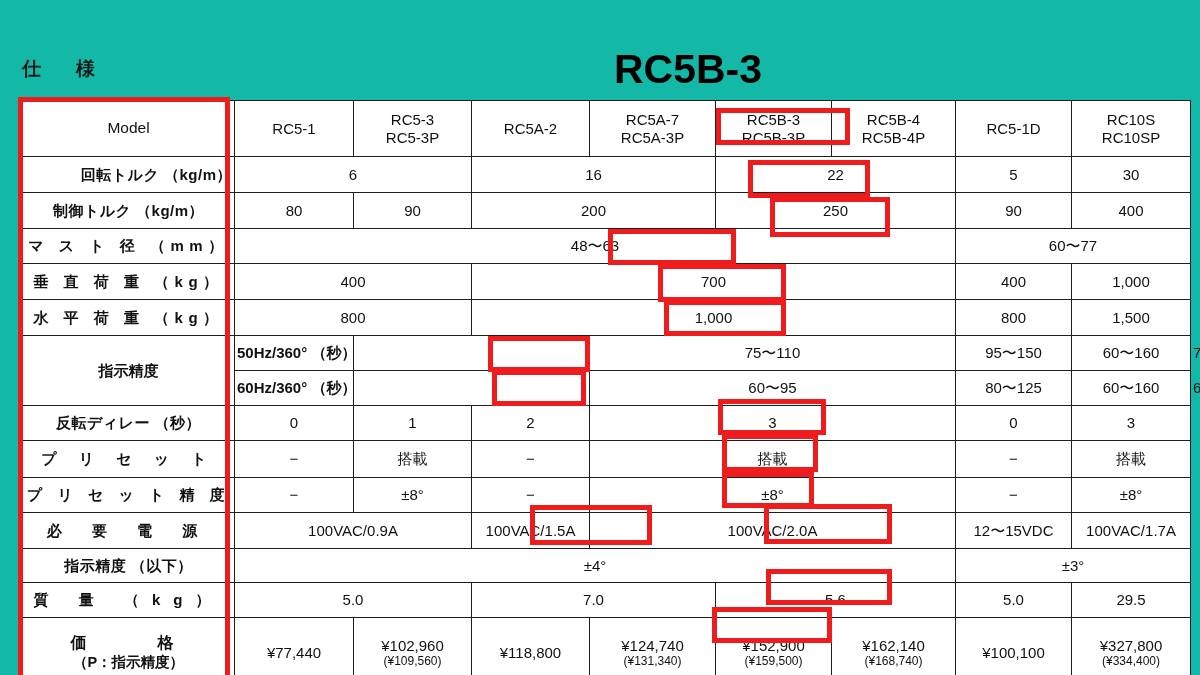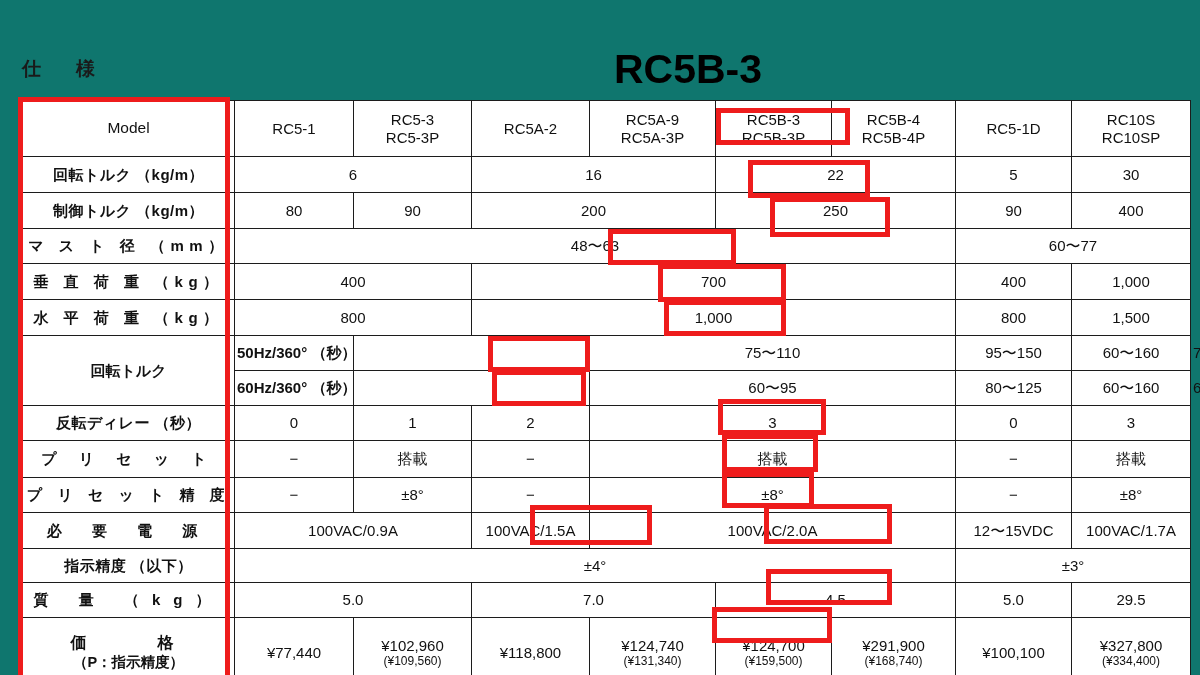--- a/index.html
+++ b/index.html
@@ -6,21 +6,21 @@
   html, body {
     margin: 0; padding: 0;
     width: 1200px; height: 675px;
     background: #ffffff;
     font-family: "Liberation Sans", "DejaVu Sans", sans-serif;
     overflow: hidden;
   }
   #page {
     position: relative;
     width: 1200px; height: 675px;
-    background: #0f766e;
+    background: #14b8a6;
   }
 
   
   #spec-heading {
     position: absolute;
     left: 22px; top: 56px;
     font-size: 19px;
     font-weight: bold;
     letter-spacing: 8px;
     color: #1a1a1a;
@@ -119,39 +119,39 @@
       <tbody id="table-body">
           <tr>
             <td class="lbl" style="height:56px;font-size:15.5px;font-weight:normal;letter-spacing:0;">Model</td>
             <td class="hdr" style="height:56px;">RC5-1</td>
             <td class="hdr" style="height:56px;text-align:center;">
               <span class="two-line">RC5-3</span>
               <span class="two-line">RC5-3P</span>
             </td>
             <td class="hdr" style="height:56px;">RC5A-2</td>
             <td class="hdr" style="height:56px;">
-              <span class="two-line">RC5A-9</span>
+              <span class="two-line">RC5A-7</span>
               <span class="two-line">RC5A-3P</span>
             </td>
             <td class="hdr" style="height:56px;">
               <span class="two-line">RC5B-3</span>
               <span class="two-line">RC5B-3P</span>
             </td>
             <td class="hdr" style="height:56px;">
               <span class="two-line">RC5B-4</span>
               <span class="two-line">RC5B-4P</span>
             </td>
             <td class="hdr" style="height:56px;">RC5-1D</td>
             <td class="hdr" style="height:56px;">
               <span class="two-line">RC10S</span>
               <span class="two-line">RC10SP</span>
             </td>
           </tr>
           <tr>
-            <td class="lbl" style="height:36px;">回転トルク （kg/m）</td>
+            <td class="lbl" style="height:36px;text-align:right;">回転トルク （kg/m）</td>
             <td colspan="2" style="height:36px;">6</td>
             <td colspan="2" style="height:36px;">16</td>
             <td colspan="2" style="height:36px;">22</td>
             <td style="height:36px;">5</td>
             <td style="height:36px;">30</td>
           </tr>
           <tr>
             <td class="lbl" style="height:36px;">制御トルク （kg/m）</td>
             <td style="height:36px;">80</td>
             <td style="height:36px;">90</td>
@@ -173,21 +173,21 @@
             <td style="height:36px;">1,000</td>
           </tr>
           <tr>
             <td class="lbl lbl-sp" style="height:36px;">水 平 荷 重 （kg）</td>
             <td colspan="2" style="height:36px;">800</td>
             <td colspan="4" style="height:36px;">1,000</td>
             <td style="height:36px;">800</td>
             <td style="height:36px;">1,500</td>
           </tr>
           <tr>
-            <td class="rot-label" rowspan="2" style="width:92px;height:35px;">回転トルク</td>
+            <td class="rot-label" rowspan="2" style="width:92px;height:35px;">指示精度</td>
             <td class="subhdr" style="height:35px;">50Hz/360° （秒）</td>
             <td class="empty" colspan="2" style="height:35px;"></td>
             <td colspan="3" style="height:35px;">75〜110</td>
             <td style="height:35px;">95〜150</td>
             <td style="height:35px;">60〜160</td>
             <td style="height:35px;">75〜110</td>
           </tr>
           <tr>
             <td class="subhdr" style="height:29px;">60Hz/360° （秒）</td>
             <td class="empty" colspan="2" style="height:35px;"></td>
@@ -233,45 +233,45 @@
           </tr>
           <tr>
             <td class="lbl" style="height:34px;">指示精度 （以下）</td>
             <td colspan="6" style="height:34px;">±4°</td>
             <td colspan="2" style="height:34px;">±3°</td>
           </tr>
           <tr>
             <td class="lbl lbl-sp3" style="height:35px;">質 量 （kg）</td>
             <td colspan="2" style="height:35px;">5.0</td>
             <td colspan="2" style="height:35px;">7.0</td>
-            <td colspan="2" style="height:35px;">4.5</td>
+            <td colspan="2" style="height:35px;">5.6</td>
             <td style="height:35px;">5.0</td>
             <td style="height:23px;">29.5</td>
           </tr>
           <tr>
             <td class="lbl price-lbl" style="height:70px;">
               <span class="two-line l1">価　　格</span>
               <span class="two-line l2">（P：指示精度）</span>
             </td>
             <td class="price" style="height:70px;">¥77,440</td>
             <td class="price" style="height:70px;">
               <span class="two-line">¥102,960</span>
               <span class="two-line price-sub">(¥109,560)</span>
             </td>
             <td class="price" style="height:70px;">¥118,800</td>
             <td class="price" style="height:70px;">
               <span class="two-line">¥124,740</span>
               <span class="two-line price-sub">(¥131,340)</span>
             </td>
             <td class="price" style="height:70px;">
-              <span class="two-line">¥124,700</span>
+              <span class="two-line">¥152,900</span>
               <span class="two-line price-sub">(¥159,500)</span>
             </td>
             <td class="price" style="height:70px;">
-              <span class="two-line">¥291,900</span>
+              <span class="two-line">¥162,140</span>
               <span class="two-line price-sub">(¥168,740)</span>
             </td>
             <td class="price" style="height:70px;">¥100,100</td>
             <td class="price" style="height:70px;">
               <span class="two-line">¥327,800</span>
               <span class="two-line price-sub">(¥334,400)</span>
             </td>
           </tr>
         </tbody>
     </table>

